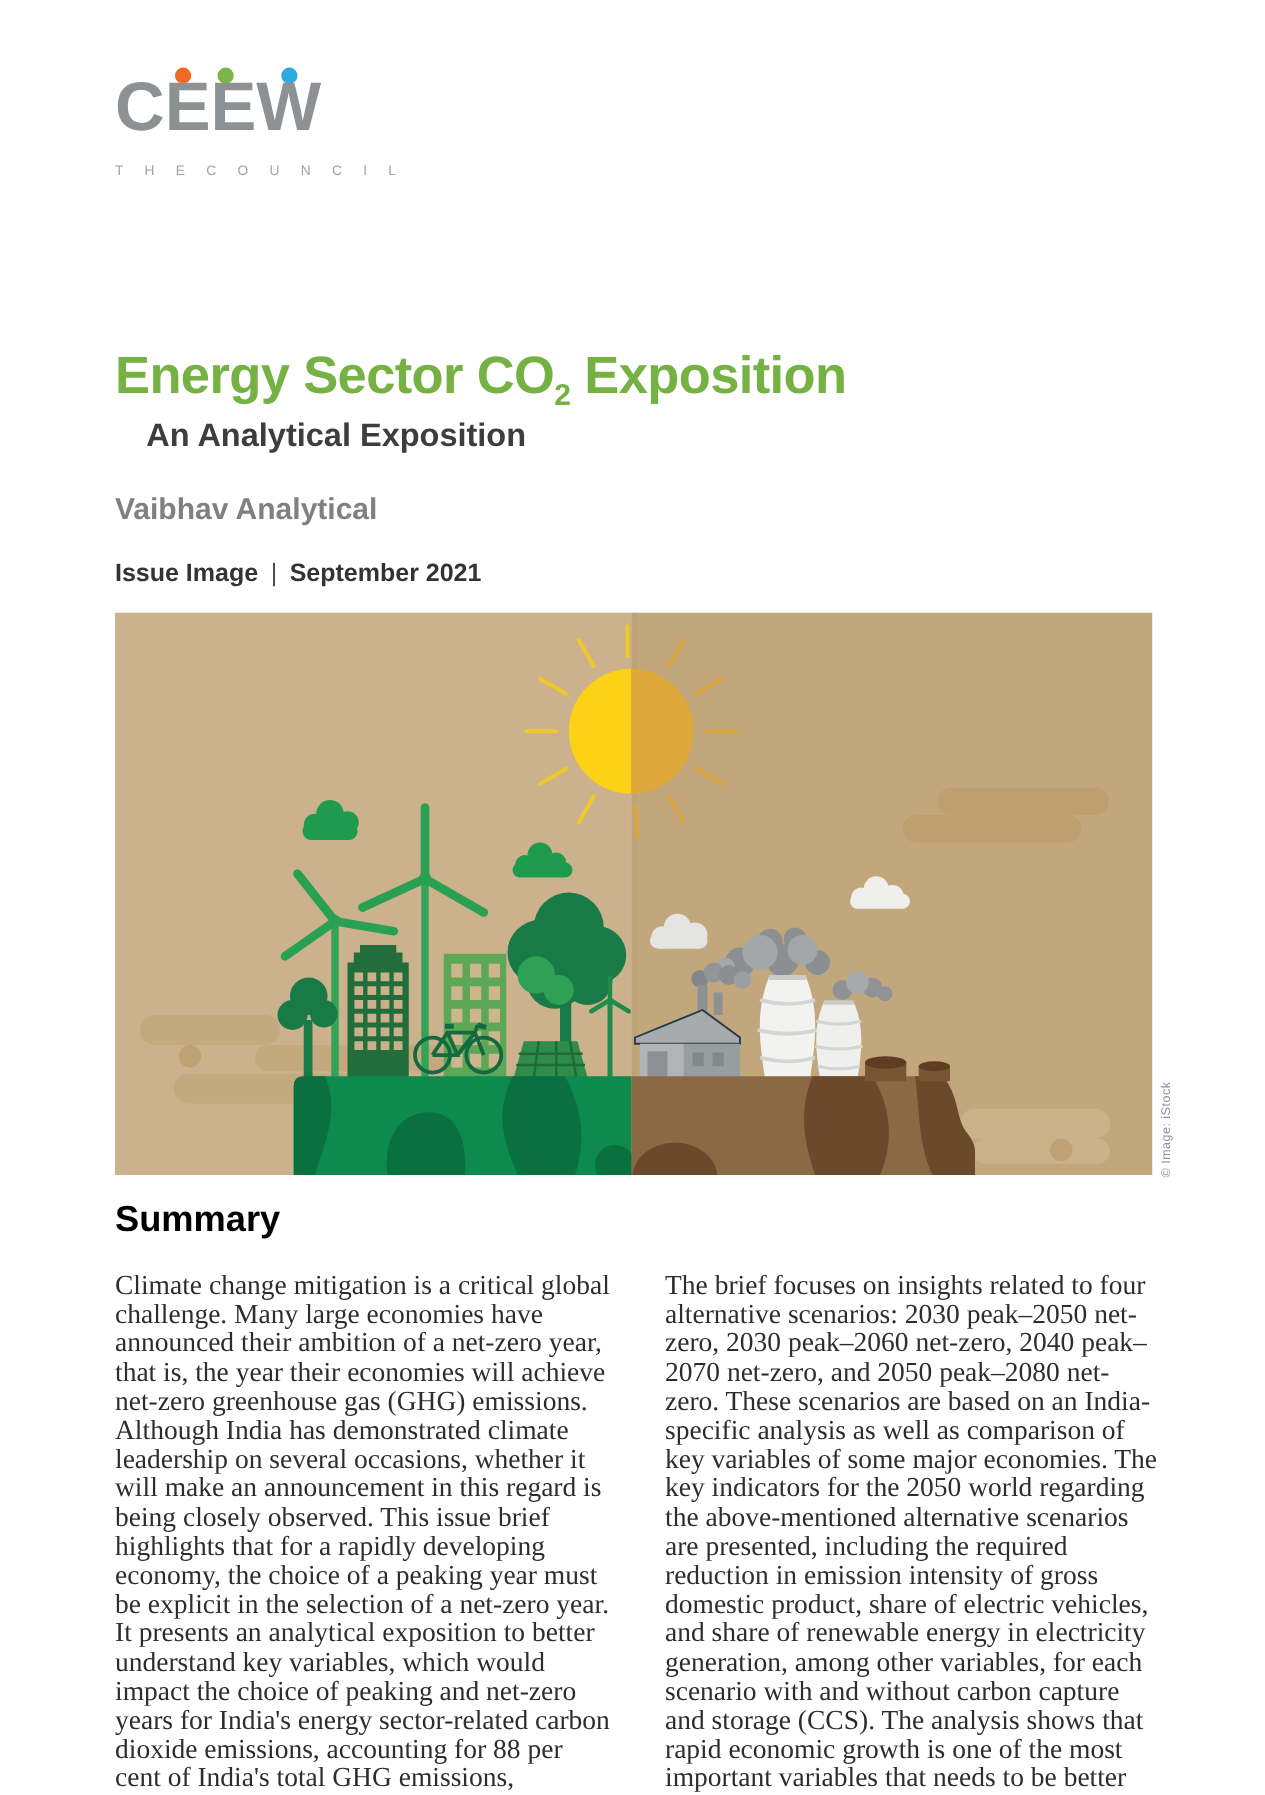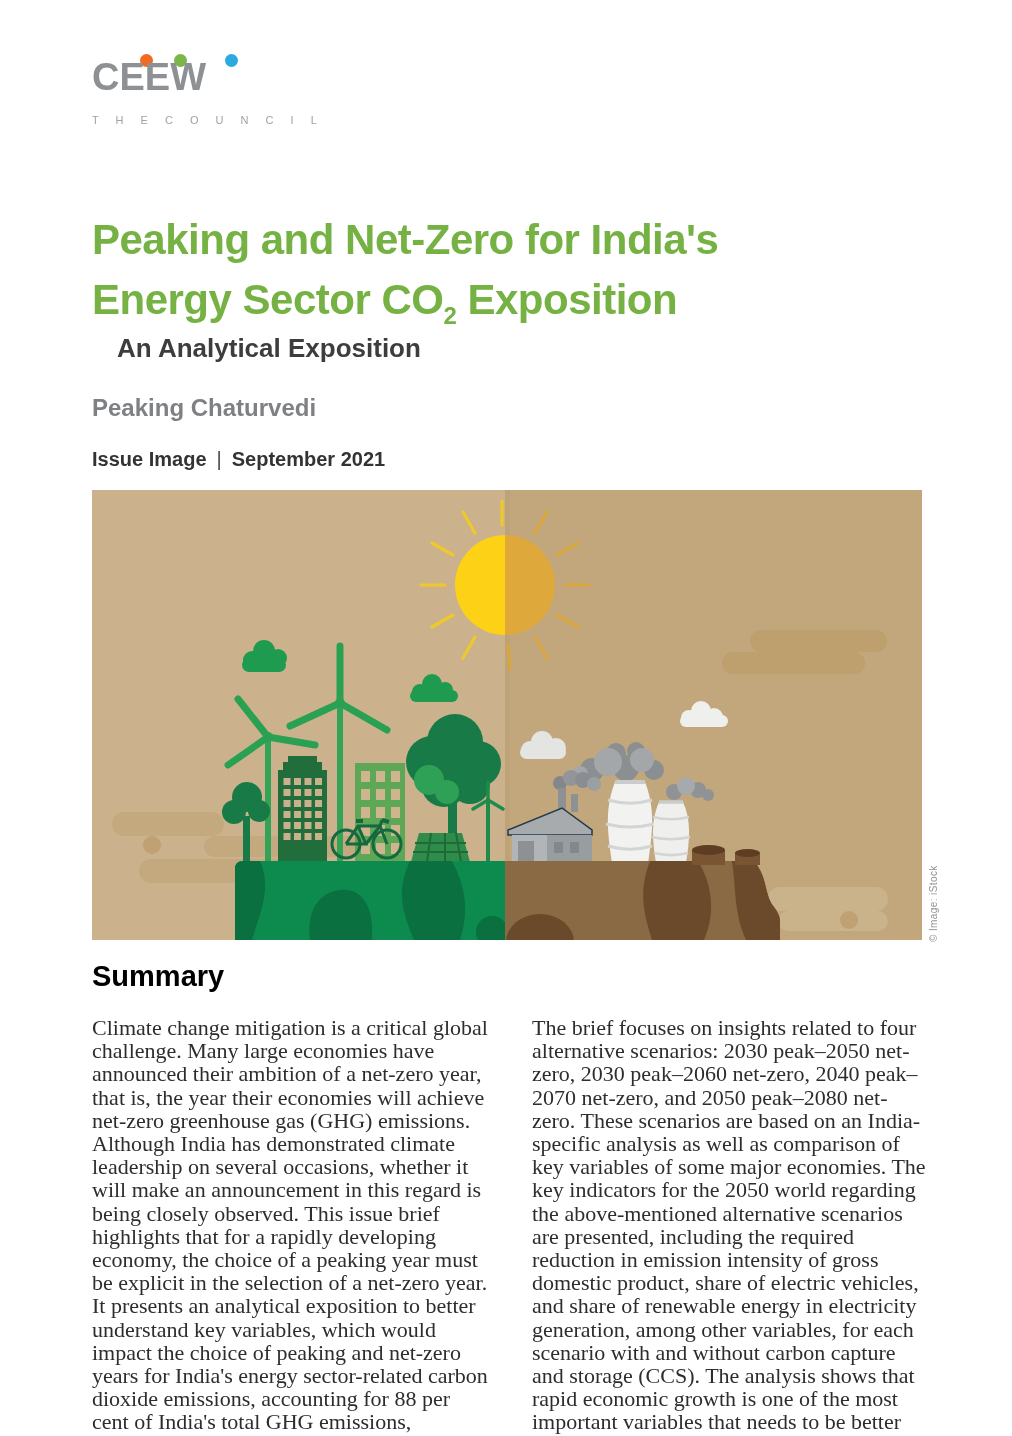--- a/index.html
+++ b/index.html
@@ -2,21 +2,21 @@
 <html><head>
 <meta charset="utf-8">
 <style>
   html,body{margin:0;padding:0;background:#ffffff;}
   body{width:1012px;height:1436px;position:relative;font-family:"Liberation Sans",sans-serif;overflow:hidden;}
 
   .abs{position:absolute;}
 
   
   .logo{left:92px;top:58px;}
-  .logo-word{font-size:38px;font-weight:700;color:#8e9193;letter-spacing:0px;line-height:1;position:relative;}
+  .logo-word{font-size:55px;font-weight:700;color:#8e9193;letter-spacing:0px;line-height:1;position:relative;}
   .logo-dots{position:absolute;top:-4px;left:0;width:160px;height:14px;}
   .dot{position:absolute;width:13px;height:13px;border-radius:50%;}
   .dot-orange{left:48px;background:#f26a21;}
   .dot-green{left:82px;background:#7ab648;}
   .dot-blue{left:133px;background:#2ba9e0;}
   .logo-tag{margin-top:18px;font-size:11px;color:#a0a2a4;letter-spacing:7px;font-weight:400;}
 
   
   .title{left:92px;top:210px;width:860px;font-size:42px;line-height:60px;font-weight:700;color:#76b243;letter-spacing:-0.5px;}
   .title sub{font-size:24px;vertical-align:baseline;position:relative;top:10px;}
@@ -41,25 +41,25 @@
   <div class="logo-dots">
     <span class="dot dot-orange"></span>
     <span class="dot dot-green"></span>
     <span class="dot dot-blue"></span>
   </div>
   <div class="logo-word">CEEW</div>
   <div class="logo-tag">T H E   C O U N C I L</div>
 </div>
 
 <div class="abs title">
-  <span>Peaking and Net-Zero for India's</span><br>
+  <br>
   <span><span>Energy Sector CO</span><sub>2</sub><span> Exposition</span></span>
 </div>
 <div class="abs subtitle">An Analytical Exposition</div>
-<div class="abs author">Peaking Chaturvedi</div>
+<div class="abs author">Vaibhav Analytical</div>
 <div class="abs meta">
   <span>Issue Image</span><span class="sep">|</span><span>September 2021</span>
 </div>
 
 <svg class="abs hero" viewBox="0 0 830 450" xmlns="http://www.w3.org/2000/svg">
 
   <rect x="0" y="0" width="413" height="450" fill="#ccb28c"></rect>
   <rect x="413" y="0" width="417" height="450" fill="#c3a77c"></rect>
   <rect x="413" y="0" width="5" height="450" fill="#b89d73" opacity="0.45"></rect>
 

